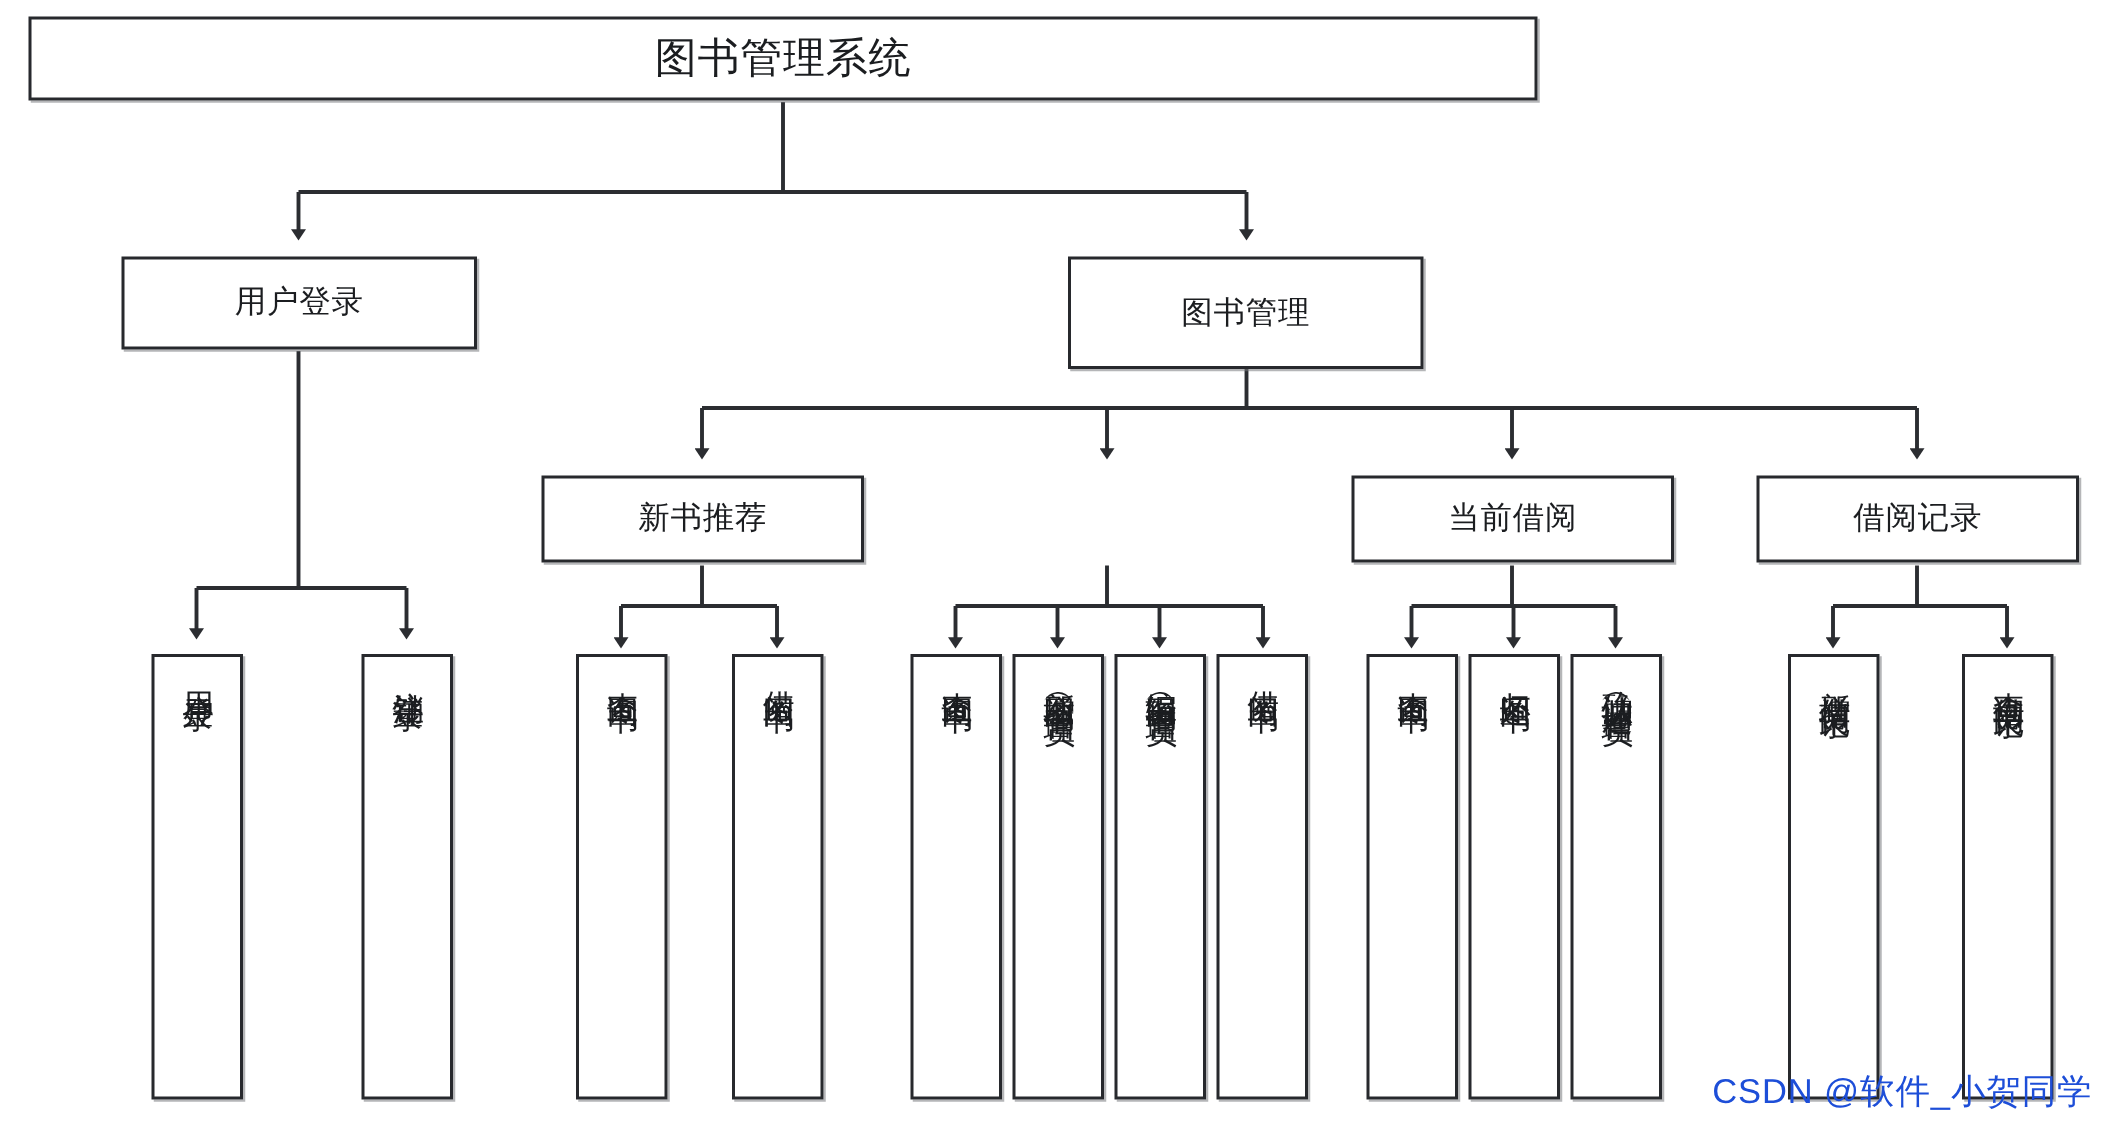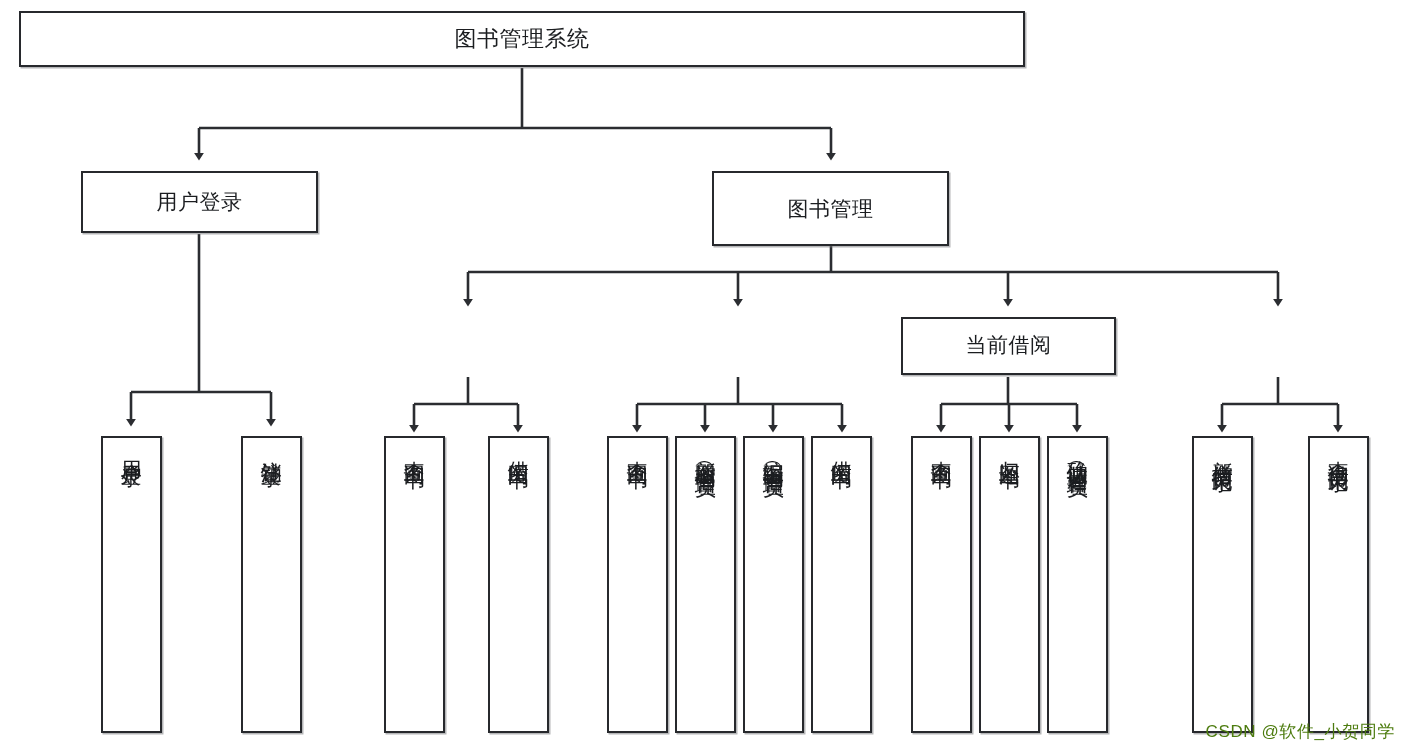--- a/index.html
+++ b/index.html
@@ -43,21 +43,21 @@
     text-align: center;
     line-height: 1.12;
     letter-spacing: 0.5px;
     white-space: nowrap;
   }
   
   .node.horiz .node-label {
     font-size: 21px;
   }
   .node.root .node-label {
-    font-size: 22px;
+    font-size: 28px;
   }
   
   .node.vert {
     align-items: flex-start;
     justify-content: center;
     padding-top: 6px;
   }
   .node.vert .node-label {
     writing-mode: vertical-rl;
     text-orientation: upright;
@@ -67,22 +67,22 @@
     white-space: nowrap;
     max-height: 285px;
   }
   .node.vert.tall .node-label {
     max-height: 290px;
   }
   #watermark {
     position: absolute;
     right: 10px;
     bottom: 4px;
-    font-size: 17px;
-    color: #4d7c0f;
+    font-size: 23px;
+    color: #1d4ed8;
     letter-spacing: 0.6px;
     z-index: 5;
     white-space: nowrap;
     user-select: none;
   }
 </style>
 </head>
 <body>
 
 <div id="diagram-canvas">
@@ -142,26 +142,32 @@
   </div>
 
   <div class="node horiz" style="left:81px; top:171px; width:237px; height:62px;">
     <span class="node-label">用户登录</span>
   </div>
 
   <div class="node horiz" style="left:712px; top:171px; width:237px; height:75px;">
     <span class="node-label">图书管理</span>
   </div>
 
+  <div class="node horiz" style="left:361px; top:317px; width:215px; height:58px;">
+    <span class="node-label">新书推荐</span>
+  </div>
 
 
   <div class="node horiz" style="left:901px; top:317px; width:215px; height:58px;font-family:Liberation Serif, serif;">
     <span class="node-label">当前借阅</span>
   </div>
 
+  <div class="node horiz" style="left:1171px; top:317px; width:215px; height:58px;">
+    <span class="node-label">借阅记录</span>
+  </div>
 
   <div class="node vert" style="left:101px; top:436px; width:61px; height:297px;">
     <span class="node-label">用户登录</span>
   </div>
 
   <div class="node vert" style="left:241px; top:436px; width:61px; height:297px;">
     <span class="node-label">注销登录</span>
   </div>
 
   <div class="node vert" style="left:384px; top:436px; width:61px; height:297px;">

